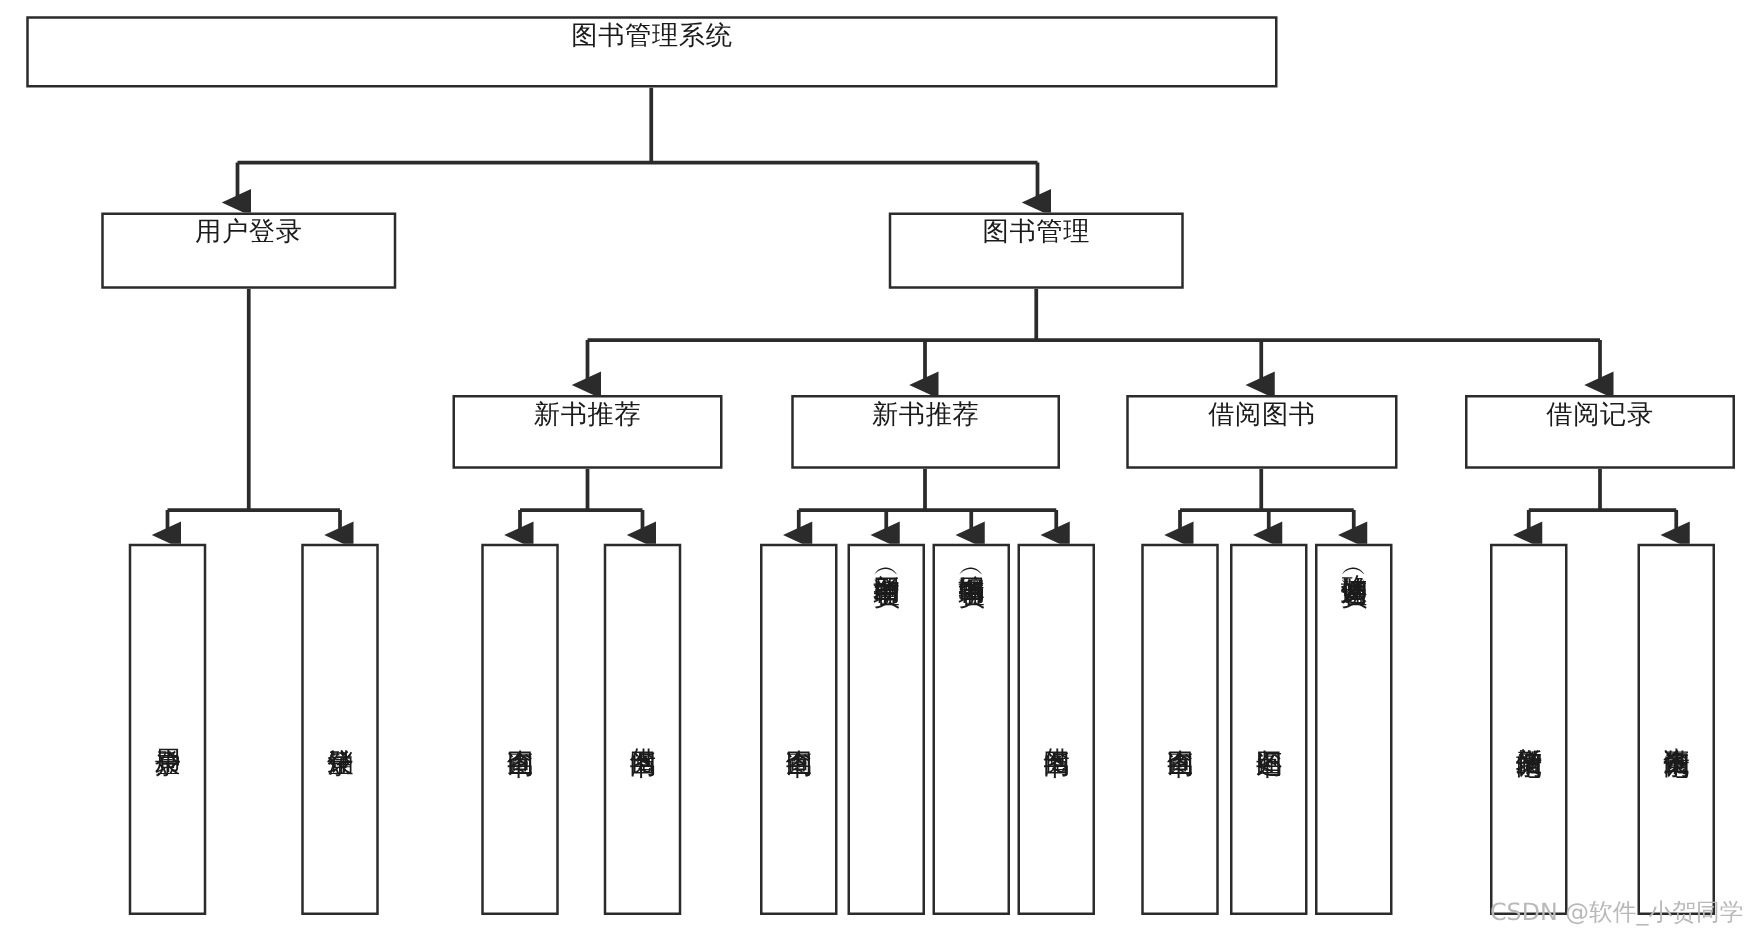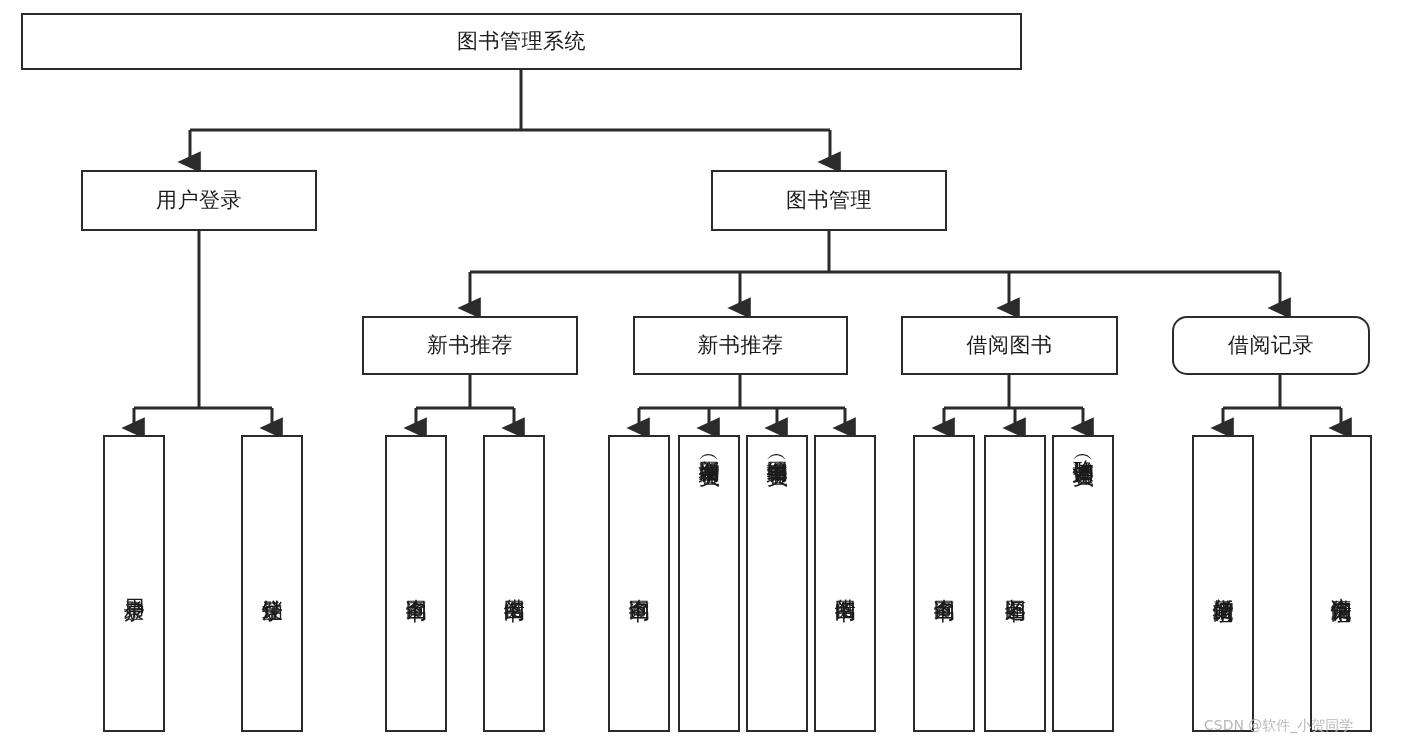--- a/index.html
+++ b/index.html
@@ -25,21 +25,21 @@
     width: 1405px;
     height: 747px;
     pointer-events: none;
   }
   .node {
     position: absolute;
     box-sizing: border-box;
     background: #ffffff;
     border: 2px solid #2b2b2b;
     display: flex;
-    align-items: center;
+    align-items: flex-start;
     justify-content: center;
     z-index: 2;
   }
   .node .node-label {
     font-size: 21px;
     line-height: 1.25;
     color: #1b1b1b;
     letter-spacing: 0.5px;
     white-space: nowrap;
     text-align: center;
@@ -56,26 +56,25 @@
     font-size: 21px;
     line-height: 1.45;
     letter-spacing: 1px;
     max-height: 100%;
   }
   .node.leaf.tall-text {
     align-items: flex-start;
   }
   .watermark {
     position: absolute;
-    font-size: 14px;
+    font-size: 19px;
     color: #b9b9b9;
     white-space: nowrap;
     z-index: 5;
     font-family: "DejaVu Sans", "Liberation Sans", sans-serif;
-    margin-left: 12px;
   }
 </style>
 </head>
 <body>
 
 <div id="diagram-root">
 
   <svg id="edge-layer" width="1405" height="747" viewBox="0 0 1405 747" xmlns="http://www.w3.org/2000/svg">
     <defs>
       <marker id="arrowhead" markerWidth="9" markerHeight="9" refX="4.2" refY="4.2" orient="auto" markerUnits="strokeWidth">
@@ -132,21 +131,21 @@
 
   <div class="node" style="left:362px; top:316px; width:216px; height:59px;">
     <span class="node-label">新书推荐</span>
   </div>
   <div class="node" style="left:633px; top:316px; width:215px; height:59px;">
     <span class="node-label">新书推荐</span>
   </div>
   <div class="node" style="left:901px; top:316px; width:217px; height:59px;">
     <span class="node-label">借阅图书</span>
   </div>
-  <div class="node" style="left:1172px; top:316px; width:198px; height:59px;border-radius:15px;">
+  <div class="node" style="left:1172px; top:316px; width:216px; height:59px;">
     <span class="node-label">借阅记录</span>
   </div>
 
   <div id="leaf-container">
       <div class="node leaf" style="left: 103px; top: 435px; width: 62px; height: 297px;">
         <span class="node-label">用户登录</span>
       </div>
       <div class="node leaf" style="left: 241px; top: 435px; width: 62px; height: 297px;">
         <span class="node-label">注销登录</span>
       </div>

